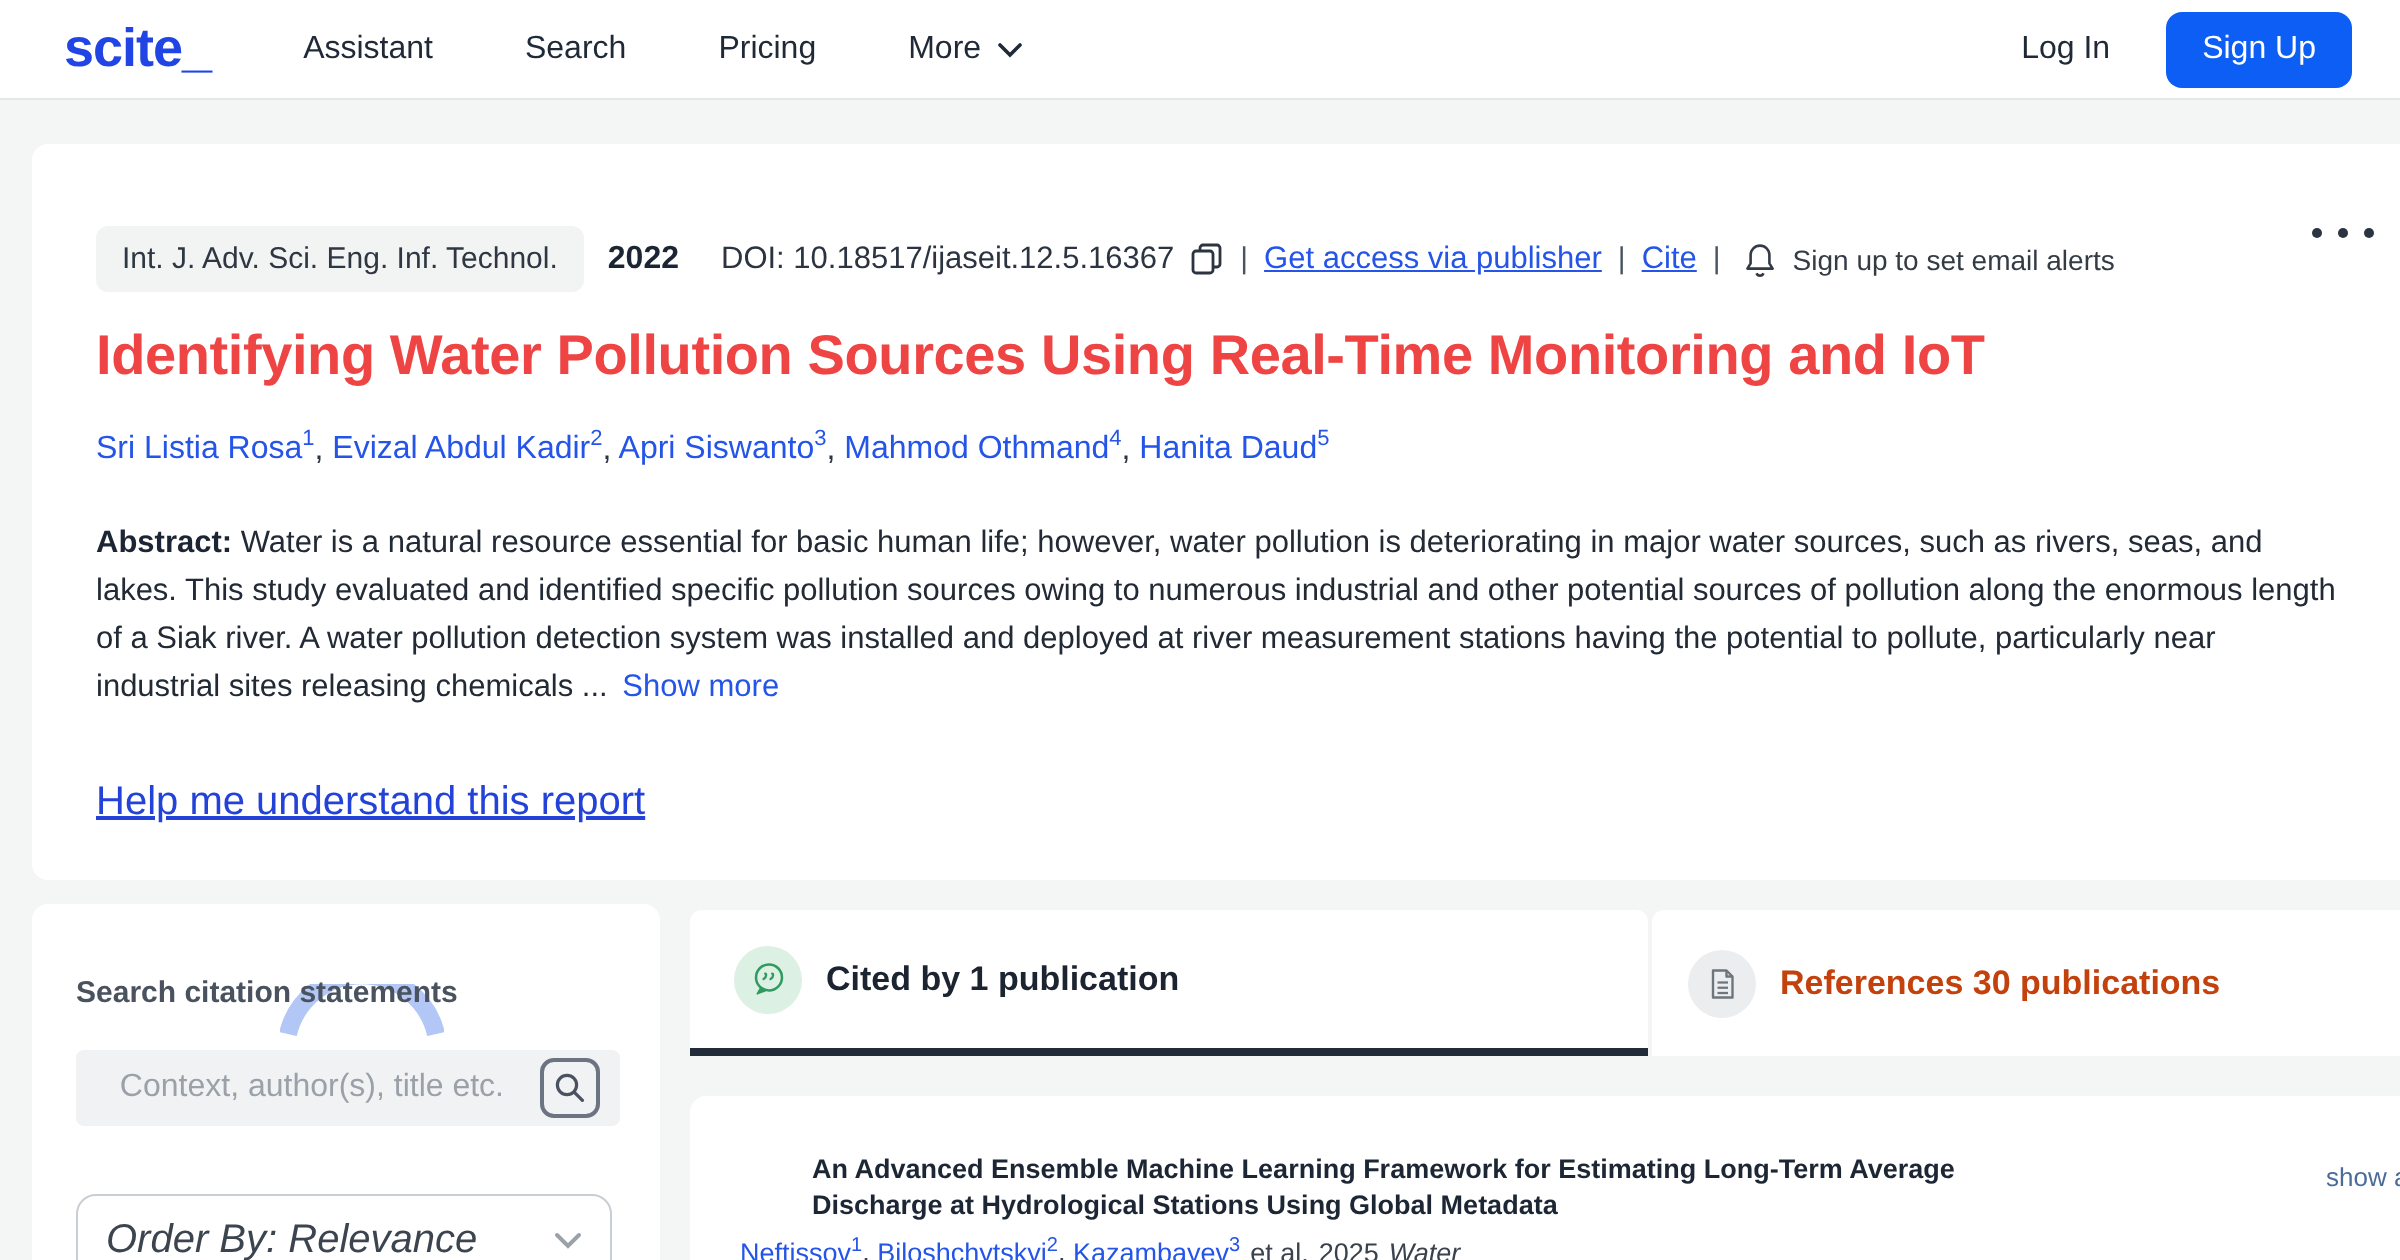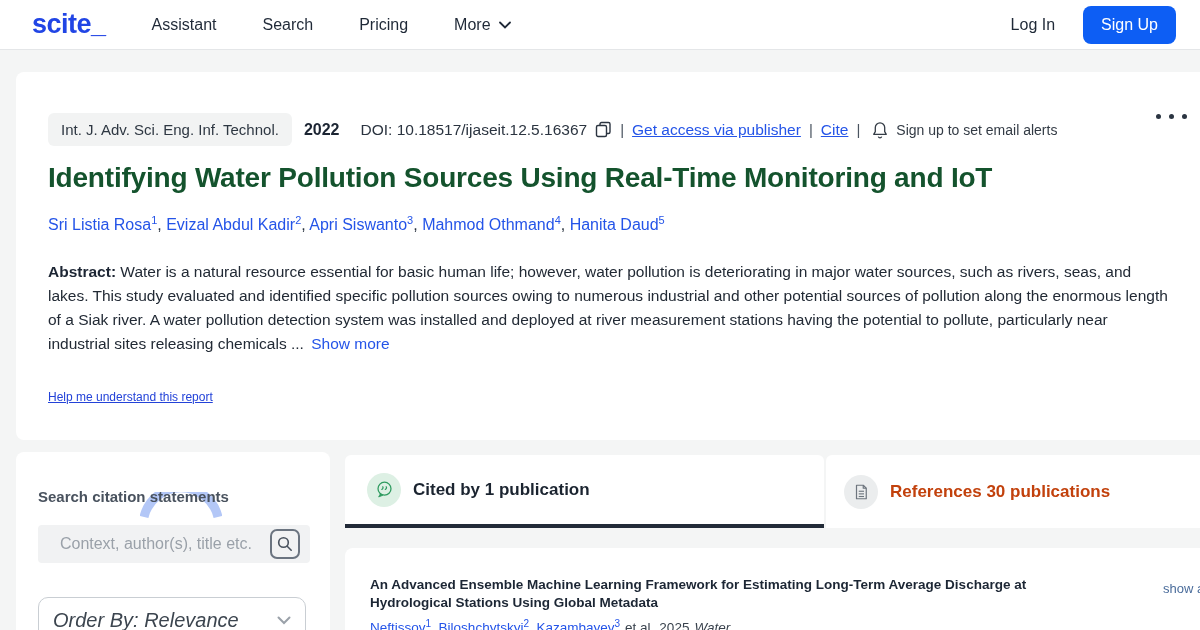--- a/index.html
+++ b/index.html
@@ -50,39 +50,39 @@
   .alerts-text { font-size:14px; color:#333b45; margin-left:8px; }
   .bell { margin-left:4px; }
   .more-options {
     position:absolute; left:1134px; top:36px; display:flex; gap:8px;
     padding:6px; cursor:pointer;
   }
   .dot { width:5px; height:5px; border-radius:50%; background:#2b3542; }
 
   .paper-title {
     position:absolute; left:32px; top:90px; width:1130px;
-    font-size:28px; font-weight:700; color:#14532d; letter-spacing:-0.2px;
+    font-size:28px; font-weight:700; color:#ef4444; letter-spacing:-0.2px;
   }
   .paper-authors {
     position:absolute; left:32px; top:142px; width:1130px;
     font-size:16px; color:#2b3440;
   }
   .author-link { color:#2454e8; text-decoration:none; }
   .author-link sup { font-size:11px; }
 
   .abstract {
     position:absolute; left:32px; top:188px; width:1122px;
     font-size:15.5px; line-height:24px; color:#222a35;
   }
   .abstract-label { font-weight:700; color:#1c2533; }
   .show-more { color:#2454e8; text-decoration:none; margin-left:3px; }
 
   .help-link {
     position:absolute; left:32px; top:318px;
-    font-size:12px; color:#2342d8; text-decoration:underline;
+    font-size:20px; color:#2342d8; text-decoration:underline;
   }
 
   
   .sidebar-card {
     position:absolute; left:16px; top:452px; width:314px; height:300px;
     background:#ffffff; border-radius:8px;
   }
   .sidebar-arc { position:absolute; left:124px; top:40px; z-index:0; }
   .sidebar-heading {
     position:absolute; left:22px; top:36px; z-index:1;
@@ -132,21 +132,21 @@
   .tab-refs .tab-label { color:#c2410c; }
 
   
   .citations-card {
     position:absolute; left:345px; top:548px; width:875px; height:200px;
     background:#ffffff; border-radius:8px;
   }
   .citation-item { position:absolute; left:25px; top:28px; width:660px; }
   .citation-title {
     font-size:13.5px; font-weight:700; color:#1c2634; line-height:18px;
-    text-decoration:none; display:block;
+    text-decoration:none; display:block;margin-left:36px;
   }
   .citation-authors { margin-top:5px; font-size:13.5px; color:#39424d; }
   .citation-authors .author-link { font-size:13.5px; }
   .citation-authors .author-link sup { font-size:10px; }
   .et-al { color:#39424d; text-decoration:underline; margin-left:5px; }
   .cit-year { margin-left:5px; }
   .cit-journal { color:#39424d; font-style:italic; text-decoration:underline; margin-left:5px; }
   .show-all {
     position:absolute; left:818px; top:33px; font-size:13px; color:#4a6c9b;
     white-space:nowrap; text-decoration:none;

